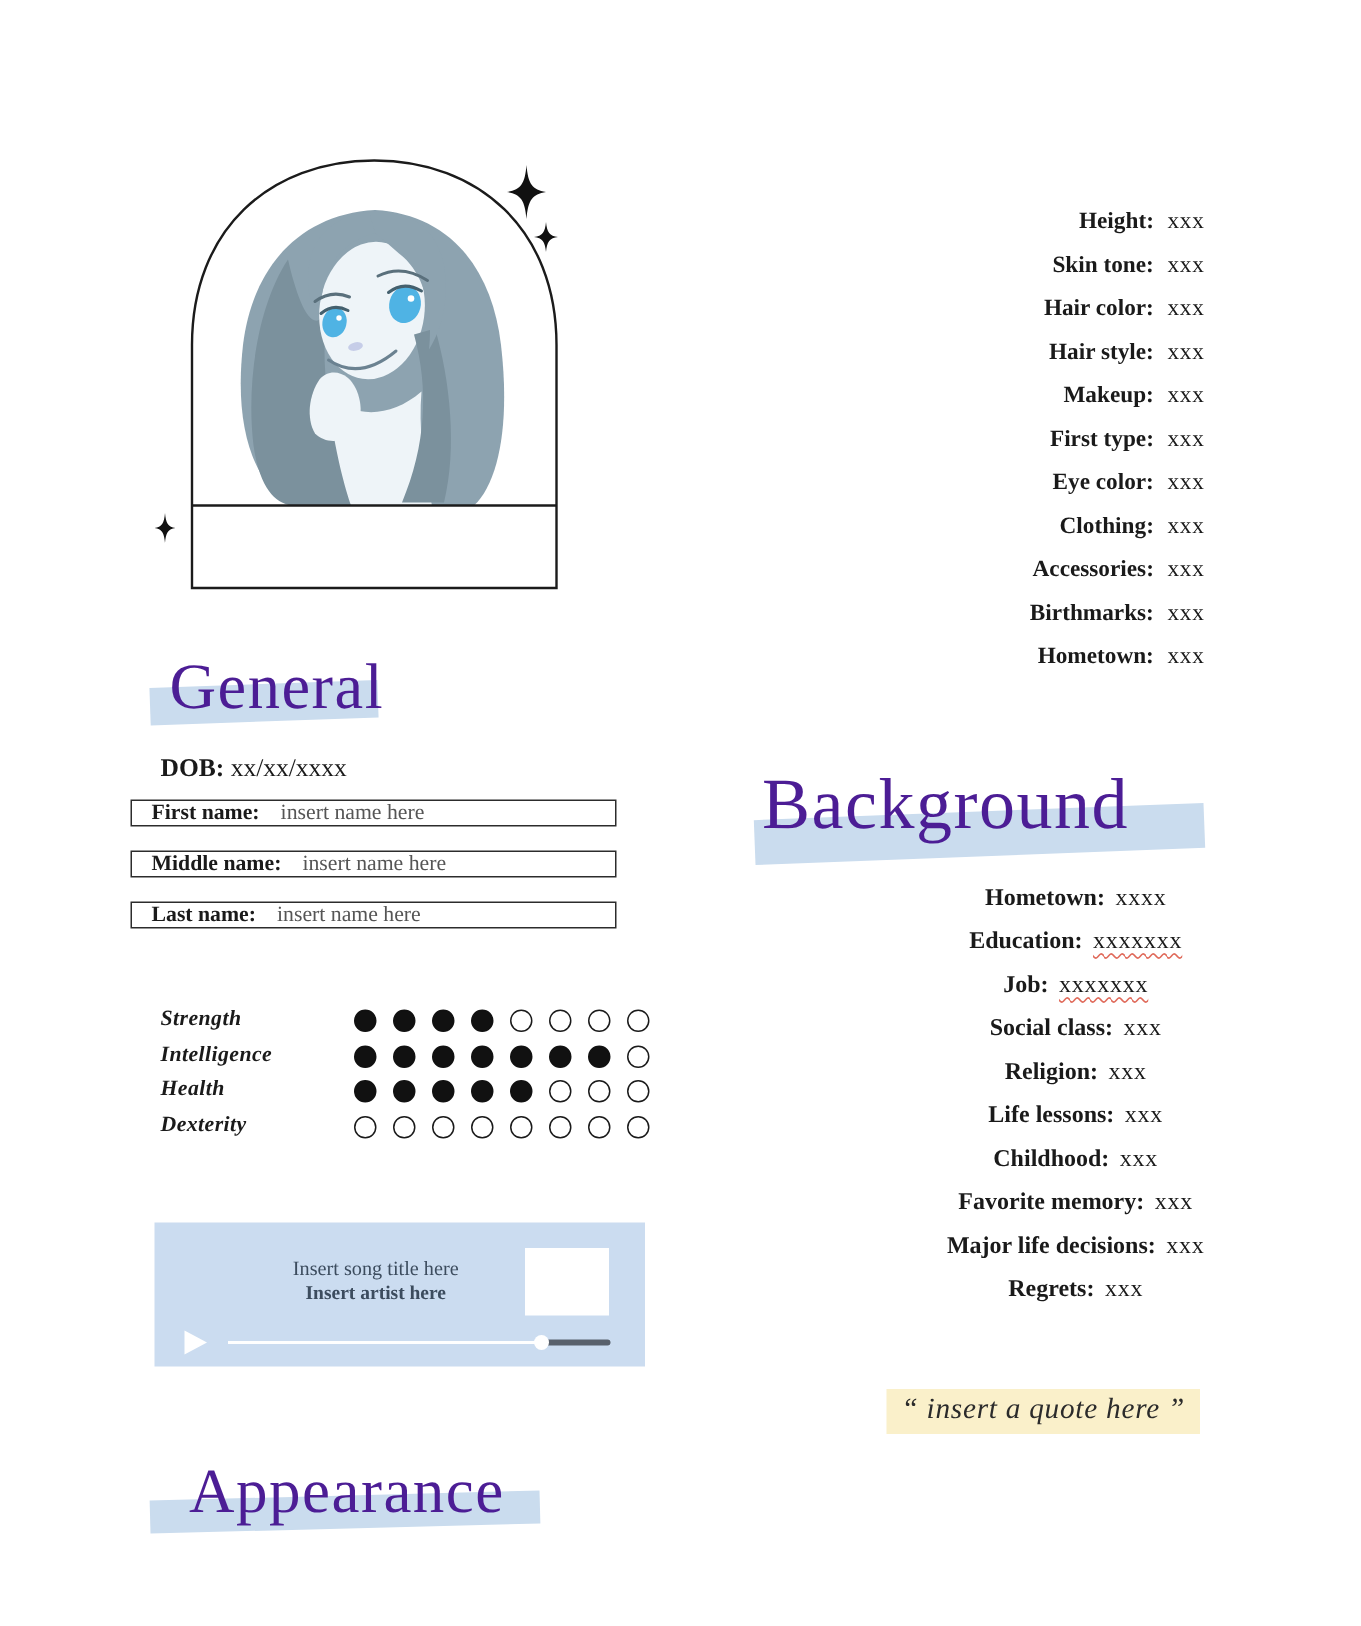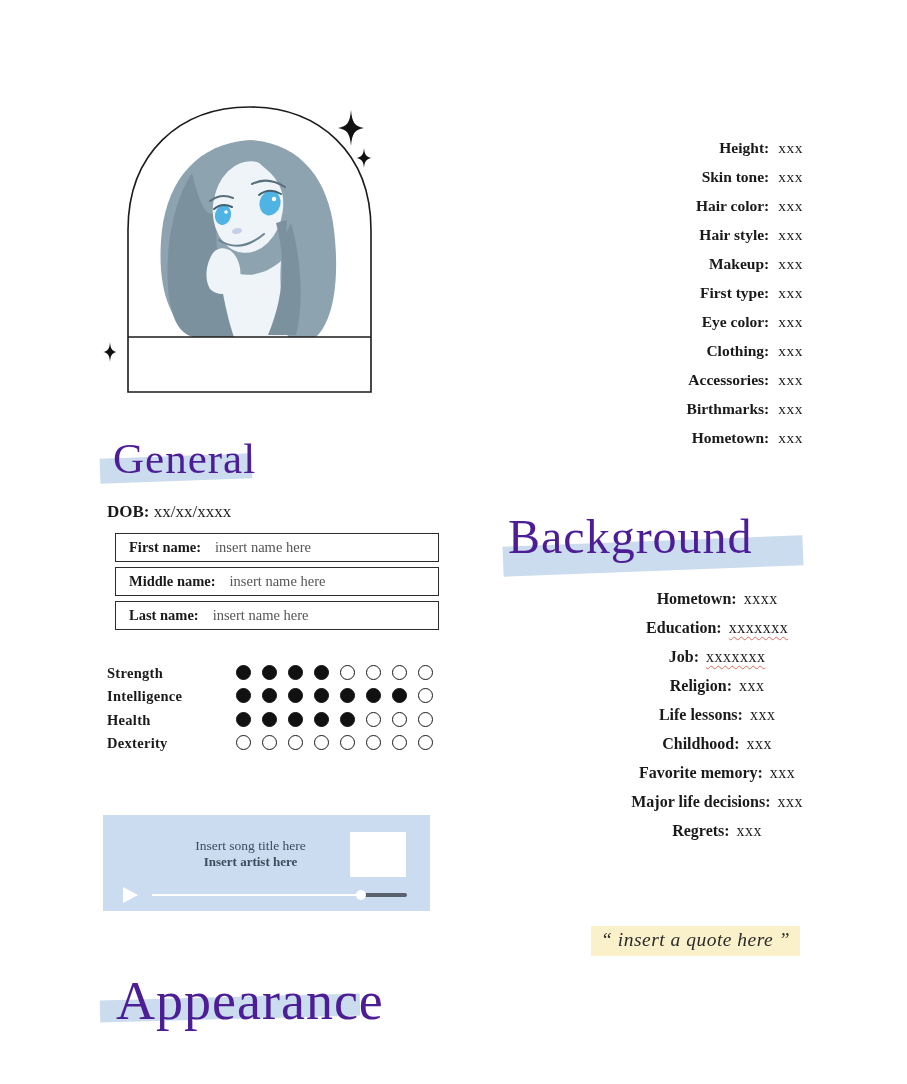--- a/index.html
+++ b/index.html
@@ -37,35 +37,35 @@
   .trait-row .lbl{font-weight:bold;}
   .trait-row .val{margin-left:9px;letter-spacing:.5px;}
   
   .hl{position:absolute;background:var(--highlight_blue);}
   .hl-general{left:100px;top:456px;width:152px;height:25px;transform:rotate(-2deg);}
   .hl-background{left:503px;top:541px;width:300px;height:30px;transform:rotate(-2.2deg);}
   .hl-appearance{left:100px;top:997px;width:260px;height:22px;transform:rotate(-1.5deg);}
   .heading{position:absolute;font-weight:400;line-height:1;letter-spacing:1px;color:#4c1d95;}
   .h-general{left:113px;top:437px;font-size:43px;}
   .h-background{left:508px;top:513px;font-size:48px;}
-  .h-appearance{left:116px;top:974px;font-size:54px;}
+  .h-appearance{left:126px;top:974px;font-size:42px;}
   
   .dob{position:absolute;left:107px;top:502px;font-size:17px;}
   .dob .lbl{font-weight:bold;}
   .name-box{
-    position:absolute;left:115px;width:324px;height:29px;
+    position:absolute;left:87px;width:324px;height:18px;
     border:1.4px solid #2c2c2c;display:flex;align-items:center;
     padding-left:13px;font-size:14.5px;background:#fff;
   }
   .name-box .lbl{font-weight:bold;}
   .name-box .ph{margin-left:14px;color:var(--placeholder_gray);}
   .nb-0{top:533px;} .nb-1{top:567px;} .nb-2{top:601px;text-align:center;}
   
   .stats{position:absolute;left:107px;top:665px;width:330px;}
-  .stat-row{height:23.4px;display:flex;align-items:flex-start;position:relative;}
+  .stat-row{height:23.4px;display:flex;align-items:flex-end;position:relative;font-style:italic;}
   .stat-label{font-weight:bold;font-size:14.5px;letter-spacing:.3px;}
   .stat-dots{position:absolute;left:129px;display:flex;gap:11px;}
   .dot{width:15px;height:15px;border-radius:50%;display:inline-block;}
   .dot.filled{background:#111;border:1.5px solid #111;}
   .dot.empty{background:#fff;border:1.5px solid #1a1a1a;}
   
   .player{position:absolute;left:103px;top:815px;width:327px;height:96px;background:var(--player_bg);}
   .player-text{position:absolute;left:60px;top:23px;width:175px;text-align:center;color:var(--player_text);}
   .song-title{font-size:13.5px;font-weight:normal;}
   .artist{font-size:13px;font-weight:bold;}
@@ -249,20 +249,21 @@
     </div>
   </div>
 
   <div class="hl hl-background"></div>
   <h1 class="heading h-background">Background</h1>
 
   <div class="bg-list">
     <div class="bg-row"><span class="lbl">Hometown:</span><span class="val">xxxx</span></div>
     <div class="bg-row"><span class="lbl">Education:</span><span class="val misspelled">xxxxxxx</span></div>
     <div class="bg-row"><span class="lbl">Job:</span><span class="val misspelled">xxxxxxx</span></div>
+    <div class="bg-row"><span class="lbl">Social class:</span><span class="val">xxx</span></div>
     <div class="bg-row"><span class="lbl">Religion:</span><span class="val">xxx</span></div>
     <div class="bg-row"><span class="lbl">Life lessons:</span><span class="val">xxx</span></div>
     <div class="bg-row"><span class="lbl">Childhood:</span><span class="val">xxx</span></div>
     <div class="bg-row"><span class="lbl">Favorite memory:</span><span class="val">xxx</span></div>
     <div class="bg-row"><span class="lbl">Major life decisions:</span><span class="val">xxx</span></div>
     <div class="bg-row"><span class="lbl">Regrets:</span><span class="val">xxx</span></div>
   </div>
 
   <div class="quote">“ insert a quote here ”</div>
 

